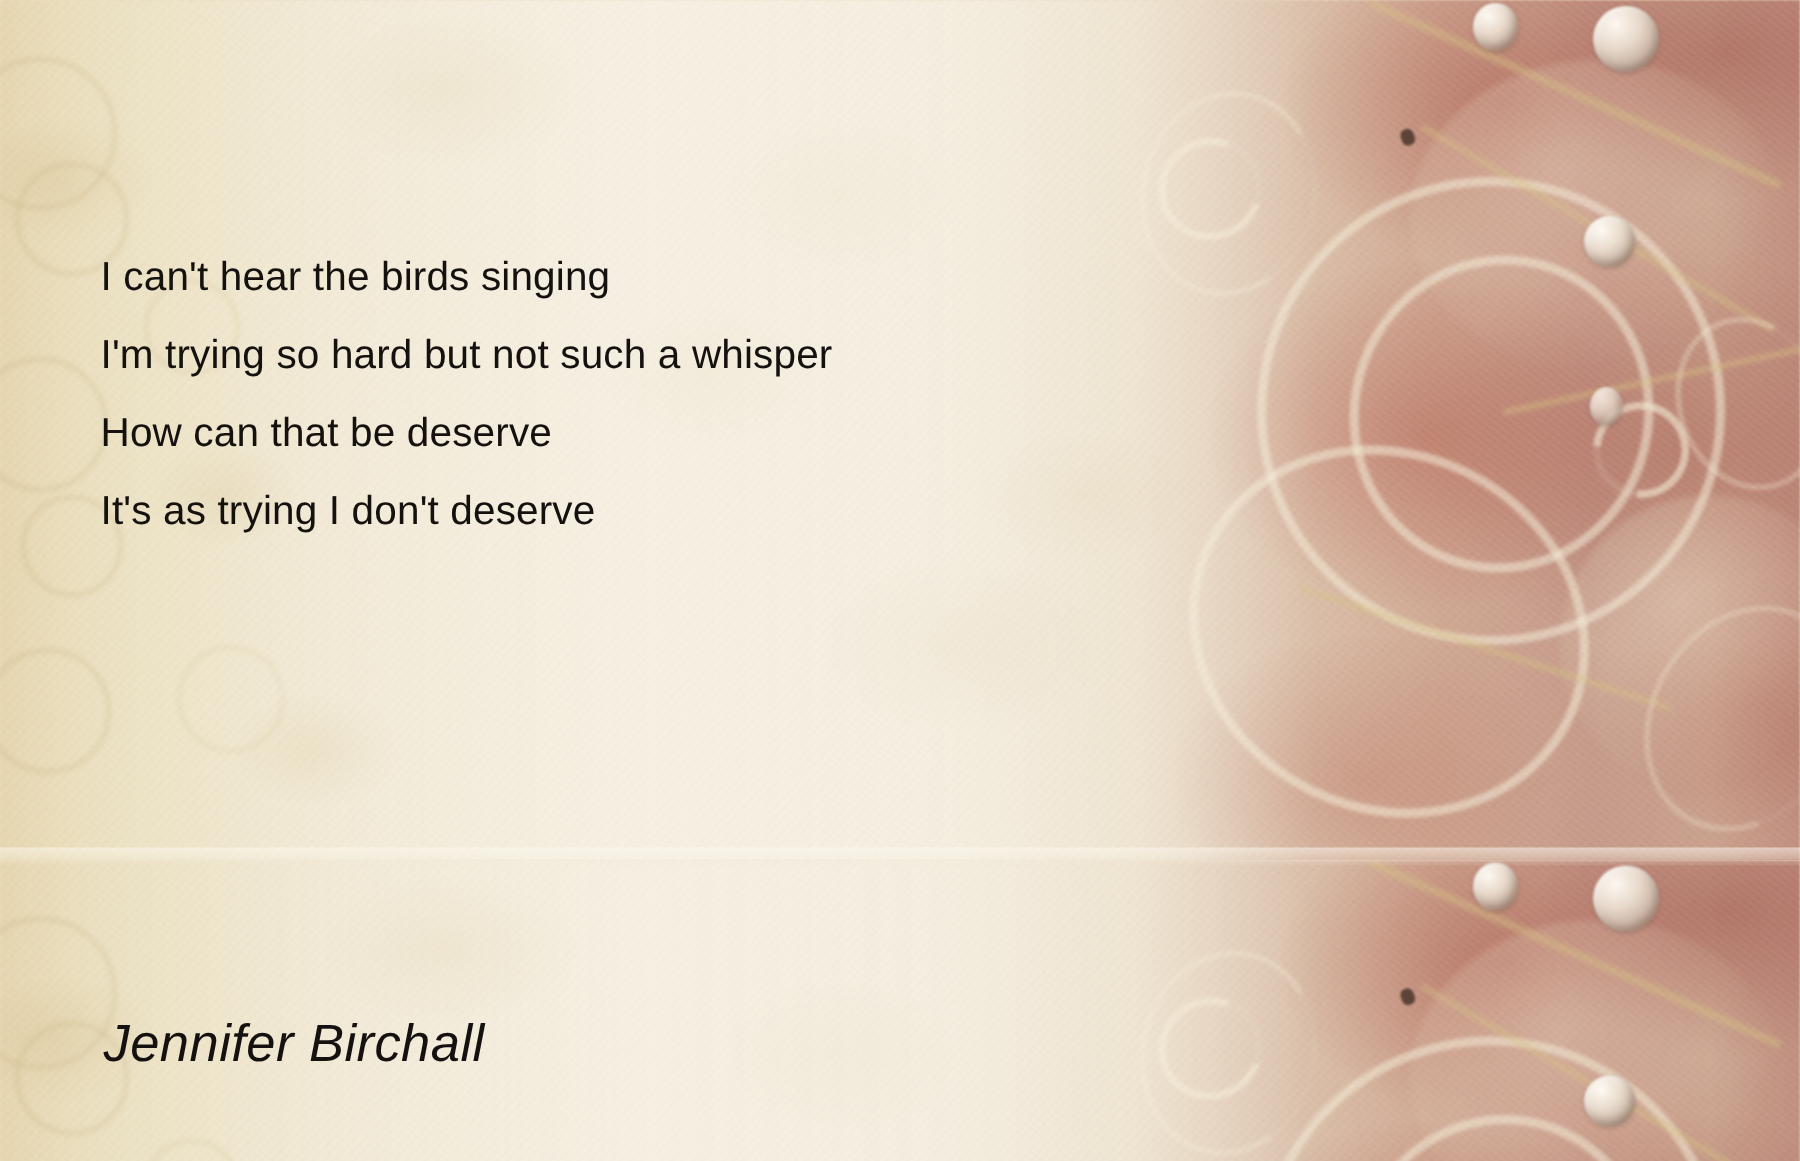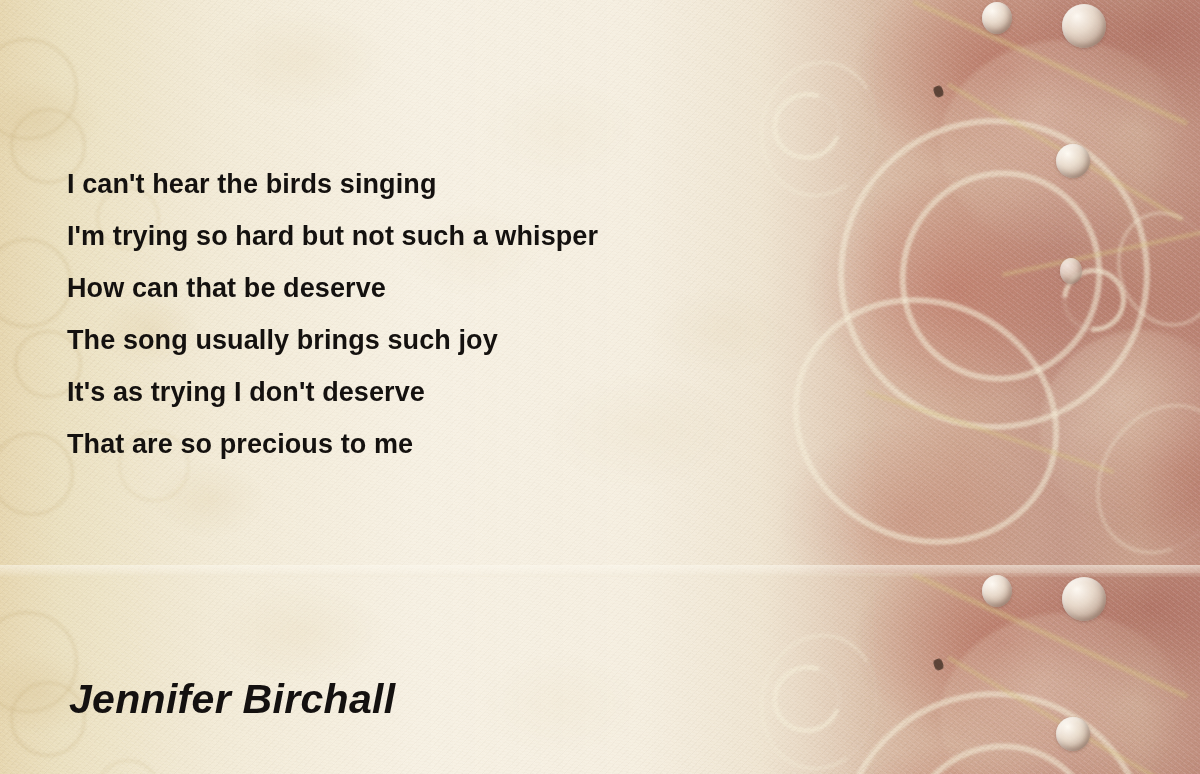--- a/index.html
+++ b/index.html
@@ -219,34 +219,34 @@
 
   #poem-body {
     position: absolute;
     left: 67px;
     top: 158px;
     width: 760px;
   }
 
   .poem-line {
     font-size: 27px;
-    font-weight: bold;
+    font-weight: normal;
     color: #14110f;
     line-height: 52px;
     white-space: nowrap;
     letter-spacing: 0.1px;
   }
 
   #poem-author {
     position: absolute;
     left: 69px;
     top: 676px;
-    font-size: 41px;
+    font-size: 35px;
     font-style: italic;
-    font-weight: bold;
+    font-weight: normal;
     color: #141110;
     white-space: nowrap;
     letter-spacing: 0.3px;
     text-align: center;
   }
 </style>
 </head>
 <body>
 
 <div id="poem-card">
@@ -332,21 +332,19 @@
 
   <div id="seam-highlight"></div>
 
   <div id="content-layer">
 
 
     <div id="poem-body">
       <div class="poem-line">I can't hear the birds singing</div>
       <div class="poem-line">I'm trying so hard but not such a whisper</div>
       <div class="poem-line">How can that be deserve</div>
-      <div class="poem-line">The song usually brings such joy</div>
       <div class="poem-line">It's as trying I don't deserve</div>
-      <div class="poem-line">That are so precious to me</div>
     </div>
 
     <div id="poem-author">Jennifer Birchall</div>
 
   </div>
 </div>
 
 </body></html>

